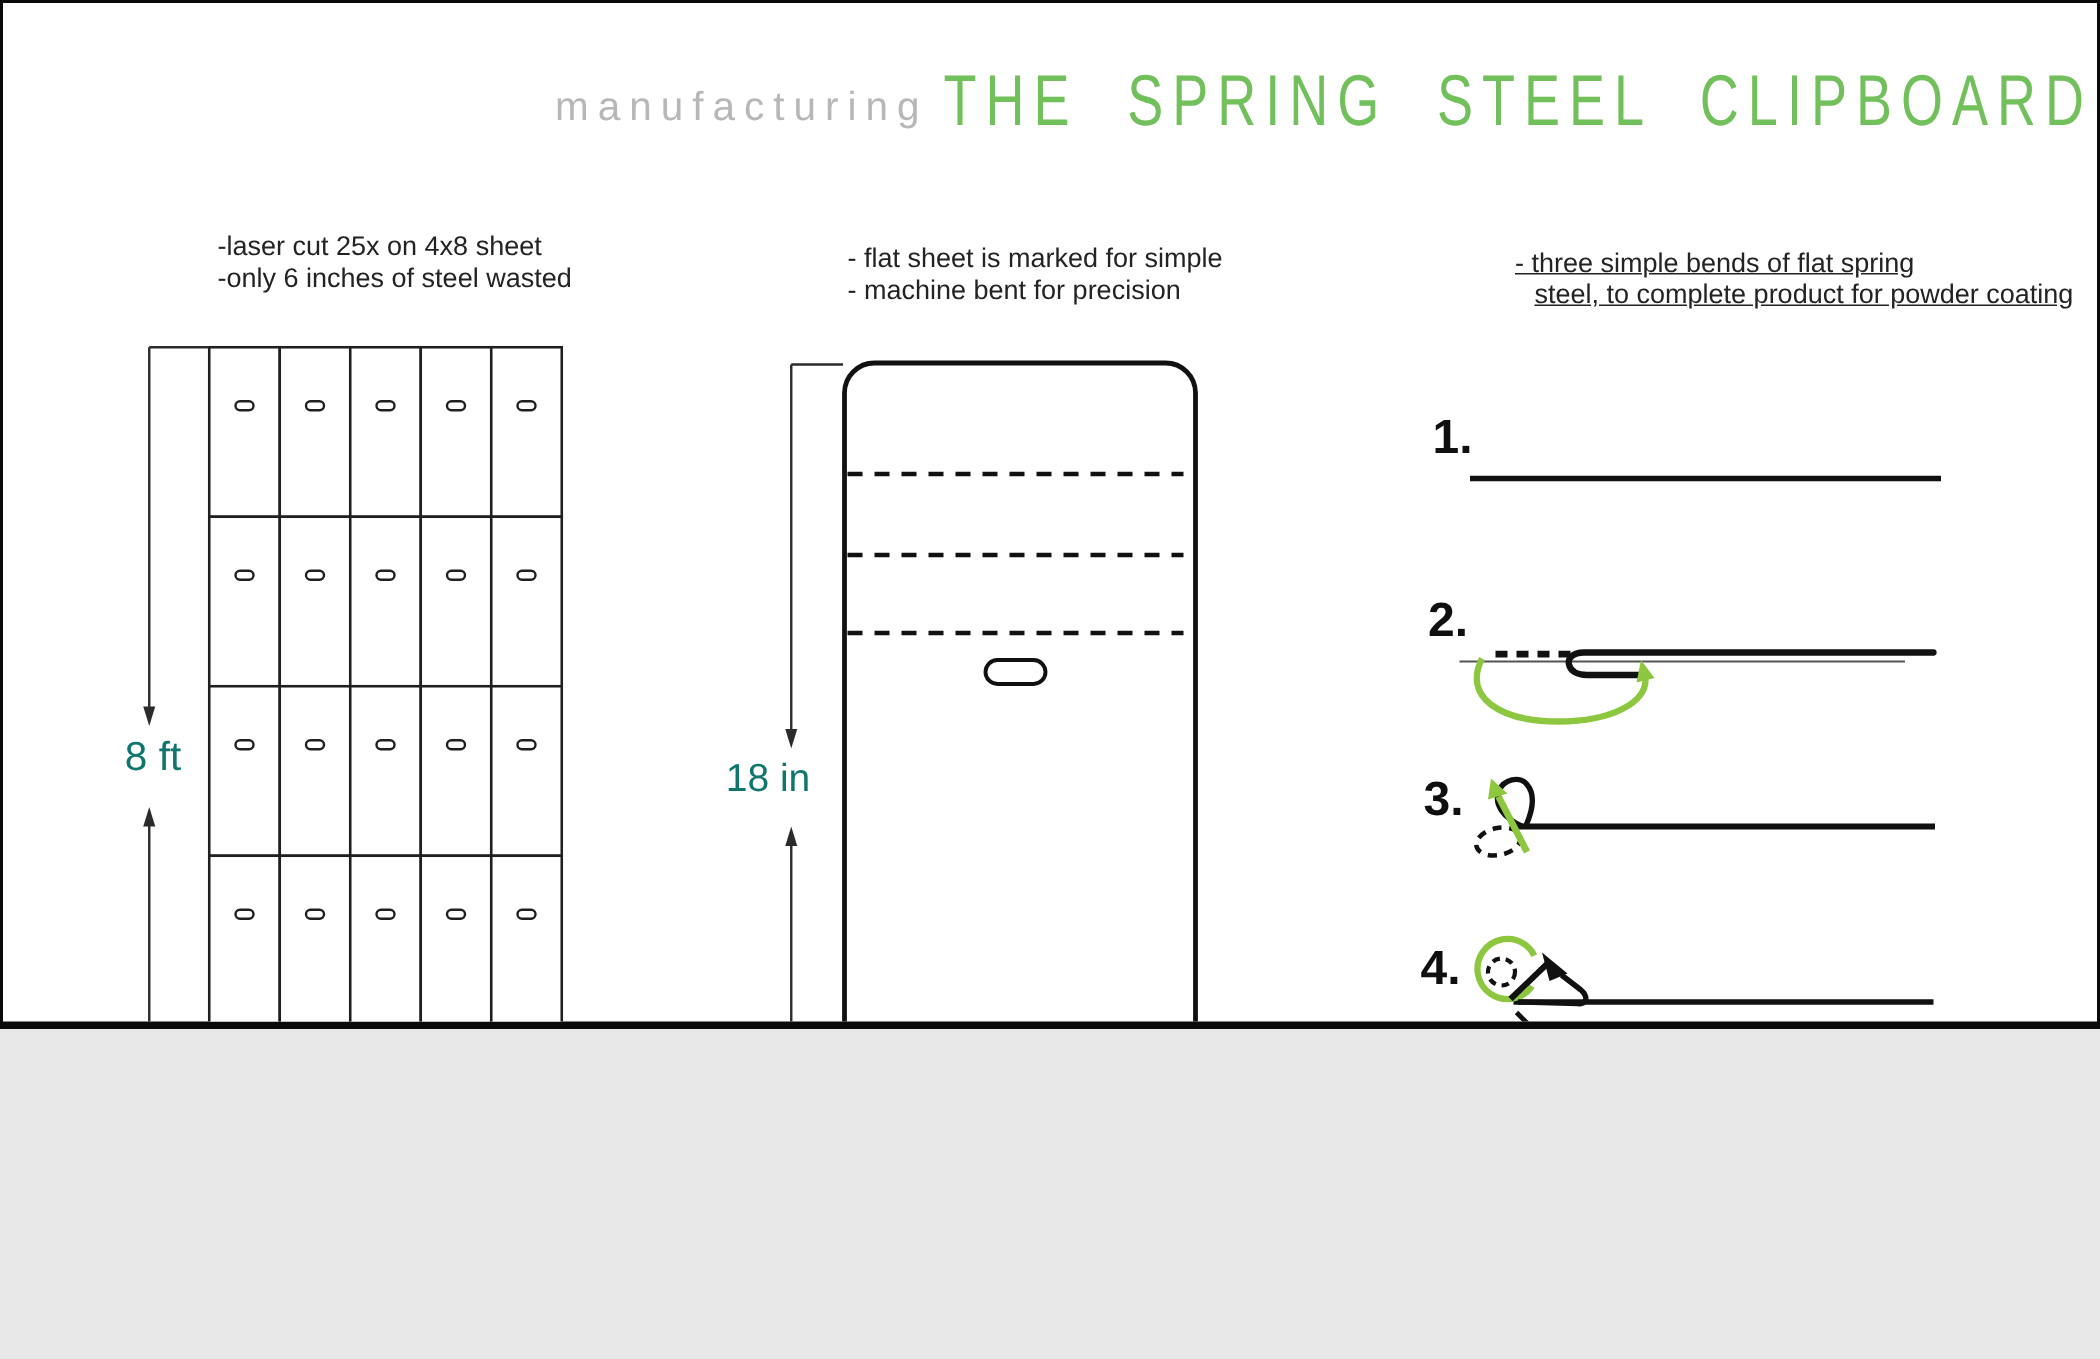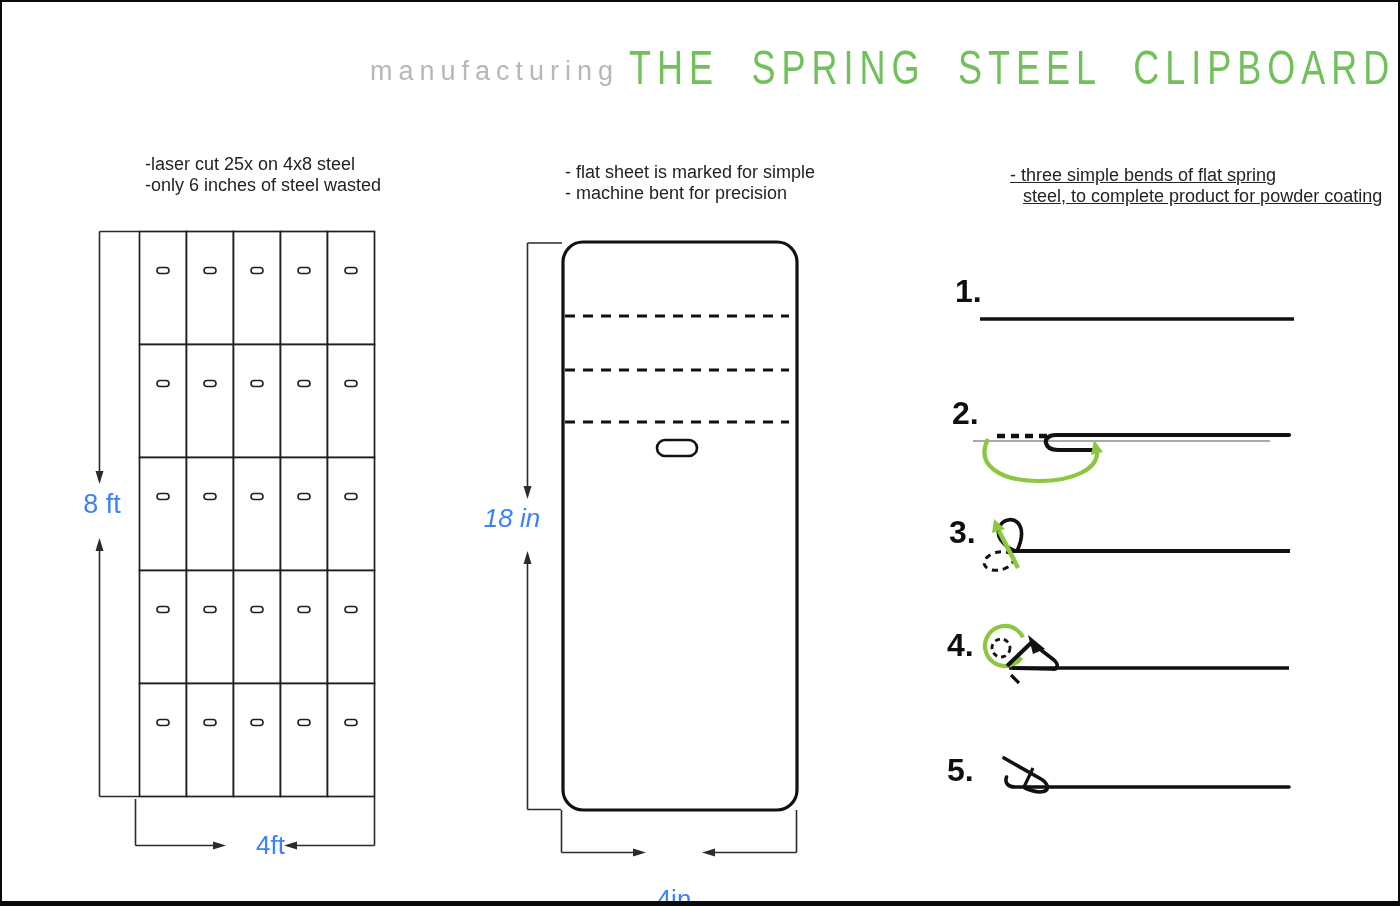--- a/index.html
+++ b/index.html
@@ -1,70 +1,70 @@
 <!DOCTYPE html>
 <html><head>
 <meta charset="utf-8">
 <style>
   html,body{margin:0;padding:0;background:#e8e8e8;}
   .canvas{
-    position:relative;width:1400px;height:906px;background:#ffffff;
+    position:relative;width:1400px;height:686px;background:#ffffff;
     border:2px solid #0a0a0a;border-bottom-width:5px;box-sizing:border-box;
     font-family:"Liberation Sans",sans-serif;color:#1e1e1e;overflow:hidden;
   }
   .abs{position:absolute;}
   .kicker{
     left:368px;top:56px;font-size:27px;letter-spacing:6px;color:#b5b7b9;
     white-space:nowrap;line-height:1;
   }
   .main-title{
     left:627px;top:42px;font-size:48px;letter-spacing:8px;word-spacing:22px;
     color:#72c05c;white-space:nowrap;line-height:1;
     transform:scaleX(0.75);transform-origin:left top;font-weight:400;
   }
   .notes{font-size:18px;line-height:21px;color:#232323;white-space:nowrap;}
   .notes .indent{padding-left:13px;}
-  .dim-label{font-size:26px;color:#3b82f6;text-align:center;line-height:1;white-space:nowrap;}
+  .dim-label{font-size:26px;color:#0f766e;text-align:center;line-height:1;white-space:nowrap;}
   .step-num{font-size:32px;font-weight:800;color:#0f0f0f;line-height:1;}
   svg{position:absolute;left:0;top:0;}
   .cell{fill:#ffffff;stroke:#1f1f1f;stroke-width:1.7;}
   .slot{fill:#ffffff;stroke:#1f1f1f;stroke-width:1.6;}
   .dim{stroke:#2b2b2b;stroke-width:1.6;fill:none;}
   .dimhead{fill:#2b2b2b;stroke:none;}
   .thick{stroke:#111111;fill:none;}
   .green{stroke:#8dc63f;fill:none;}
   .greenfill{fill:#8dc63f;stroke:none;}
   .blackfill{fill:#111111;stroke:none;}
 </style>
 </head>
 <body>
 
 <div class="canvas">
 
   <div class="abs kicker">manufacturing</div>
   <div class="abs main-title">THE SPRING STEEL CLIPBOARD</div>
 
   <div class="abs notes" style="left:143px;top:152px;">
-    <div>-laser cut 25x on 4x8 steel</div>
+    <div>-laser cut 25x on 4x8 sheet</div>
     <div>-only 6 inches of steel wasted</div>
   </div>
 
   <div class="abs notes" style="left:563px;top:160px;">
     <div>- flat sheet is marked for simple</div>
     <div>- machine bent for precision</div>
   </div>
 
   <div class="abs notes" style="left:1008px;top:163px;text-decoration:underline;">
     <div>- three simple bends of flat spring</div>
     <div class="indent">steel, to complete product for powder coating</div>
   </div>
 
   <div class="abs dim-label" style="left:70px;top:489px;width:60px;font-size:27px;">8 ft</div>
   <div class="abs dim-label" style="left:223px;top:830px;width:60px;text-align:right;">4ft</div>
-  <div class="abs dim-label" style="left:478px;top:503px;width:64px;font-style:italic;">18 in</div>
+  <div class="abs dim-label" style="left:478px;top:503px;width:64px;">18 in</div>
   <div class="abs dim-label" style="left:641px;top:884px;width:62px;">4in</div>
 
   <div class="abs step-num" style="left:953px;top:273px;">1.</div>
   <div class="abs step-num" style="left:950px;top:395px;">2.</div>
   <div class="abs step-num" style="left:947px;top:514px;">3.</div>
   <div class="abs step-num" style="left:945px;top:627px;">4.</div>
   <div class="abs step-num" style="left:945px;top:752px;">5.</div>
 
   <svg width="1396" height="899" viewBox="0 0 1396 899">
 

